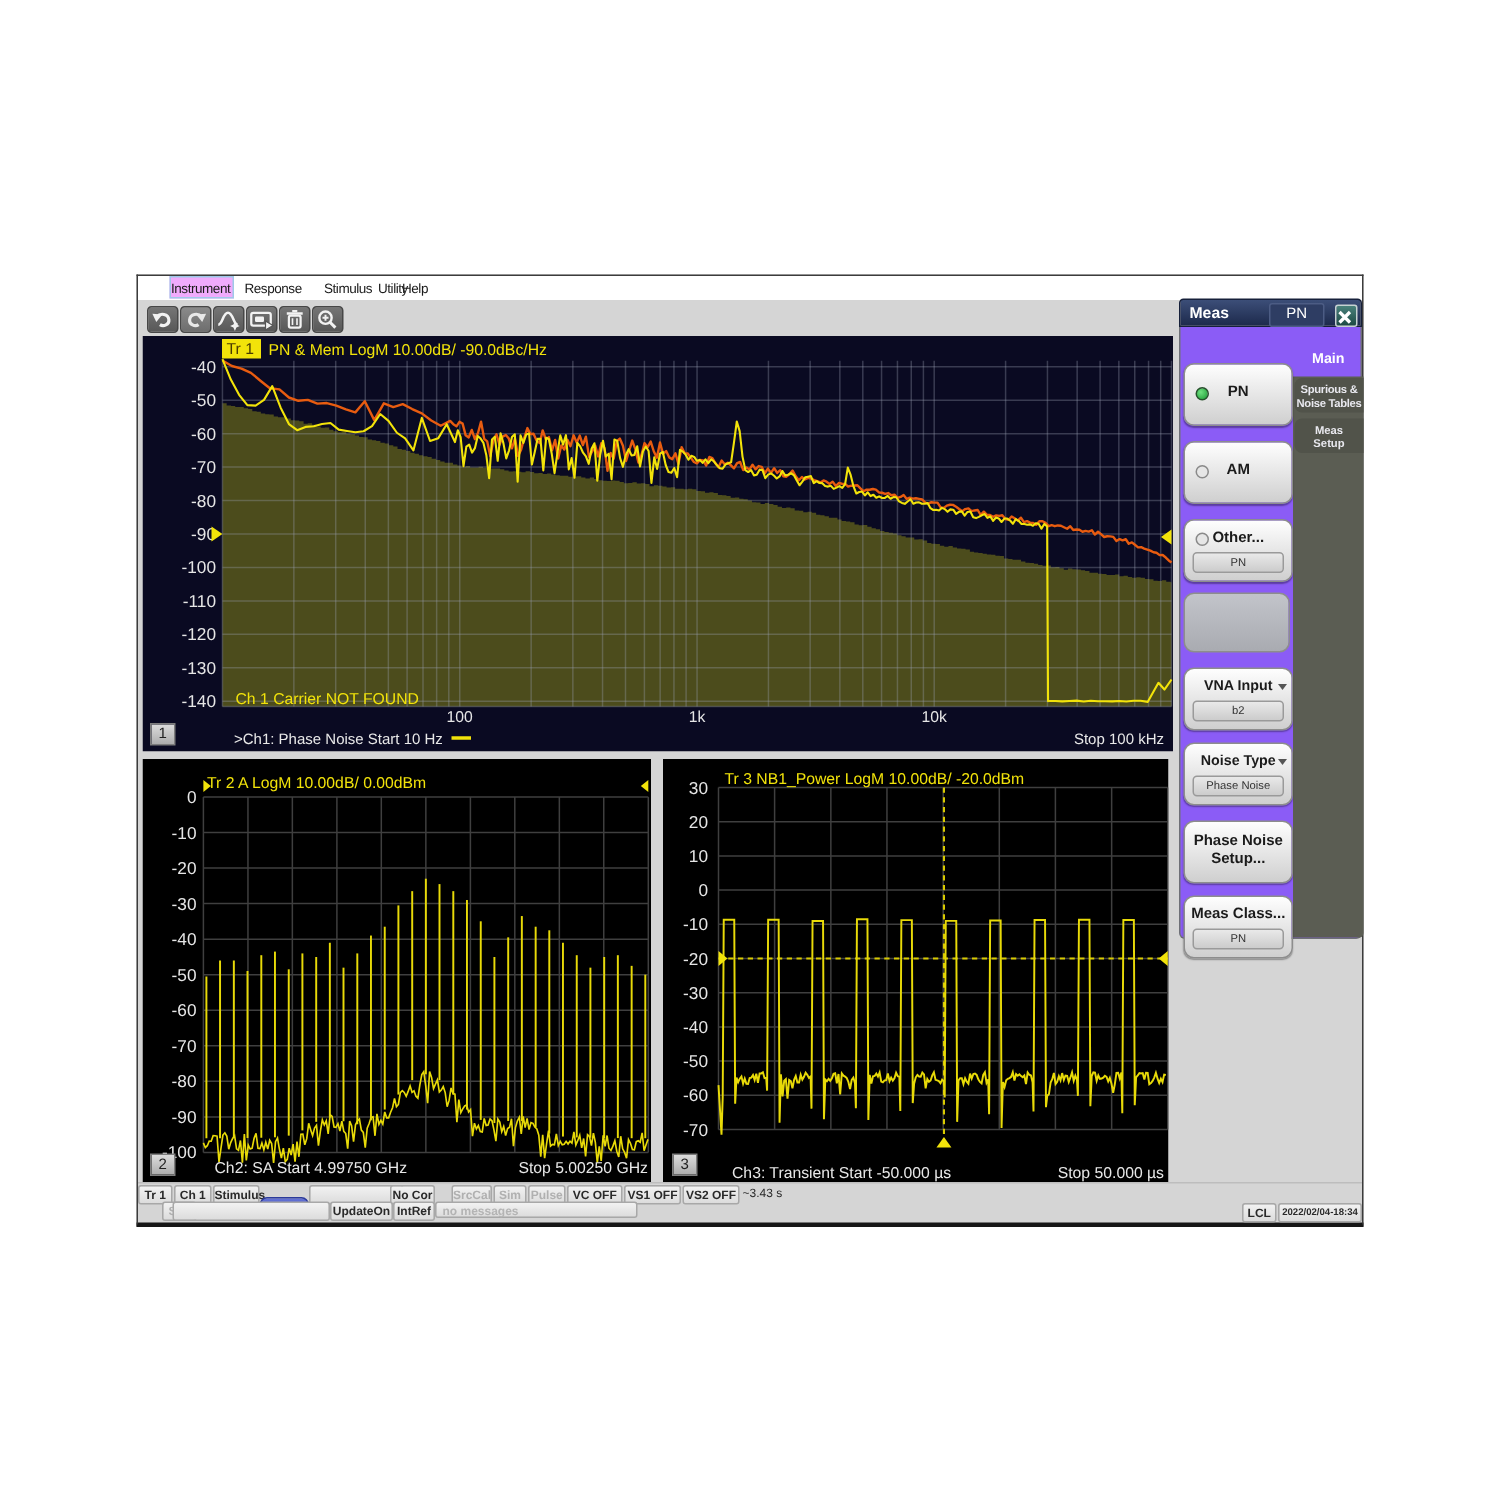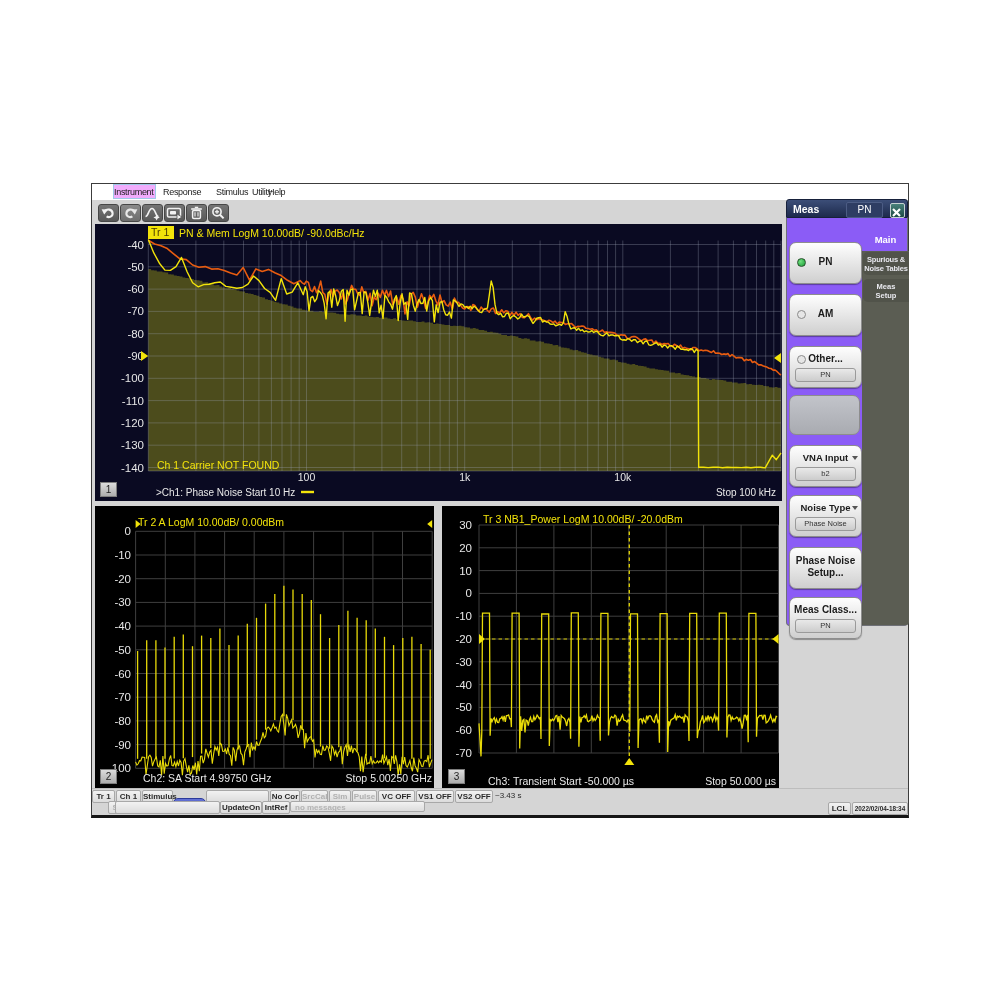--- a/index.html
+++ b/index.html
@@ -310,21 +310,21 @@
             <div class="chip" style="top:21px;">PN</div>
           </div>
         </div>
       </div>
       <div class="abs" style="left:0;top:604px;width:816px;height:24px;background:#d5d5d5;border-top:1px solid #bdbdbd;"></div>
       <div class="sb" style="left:0px;top:606px;width:21px;">Tr 1</div>
       <div class="sb" style="left:24px;top:606px;width:23px;">Ch 1</div>
       <div class="sb" style="left:50px;top:606px;width:29px;">Stimulus</div>
       <div class="abs" style="left:81px;top:614px;width:31px;height:11px;background:linear-gradient(#6472d6,#3c4cb4);border:1px solid #2c3a9a;border-radius:5px;color:#fff;font-size:8px;font-weight:normal;text-align:center;line-height:11px;">Hold</div>
       <div class="sb" style="left:114px;top:606px;width:61px;"></div>
-      <div class="sb" style="left:178px;top:606px;width:28px;">No Cor</div>
+      <div class="sb" style="left:168px;top:606px;width:28px;">No Cor</div>
       <div class="sb sbg" style="left:209px;top:606px;width:25px;">SrcCal</div>
       <div class="sb sbg" style="left:237px;top:606px;width:20px;">Sim</div>
       <div class="sb sbg" style="left:260px;top:606px;width:23px;">Pulse</div>
       <div class="sb" style="left:286px;top:606px;width:35px;">VC OFF</div>
       <div class="sb" style="left:324px;top:606px;width:36px;">VS1 OFF</div>
       <div class="sb" style="left:363px;top:606px;width:36px;">VS2 OFF</div>
       <div class="abs" style="left:403px;top:606px;font-size:8px;color:#2a2a2a;line-height:11px;">~3.43 s</div>
       <div class="sb sbg" style="left:16px;top:617px;width:21px;">Svc</div>
       <div class="sb" style="left:23px;top:617px;width:103px;"></div>
       <div class="sb" style="left:128px;top:617px;width:40px;">UpdateOn</div>

